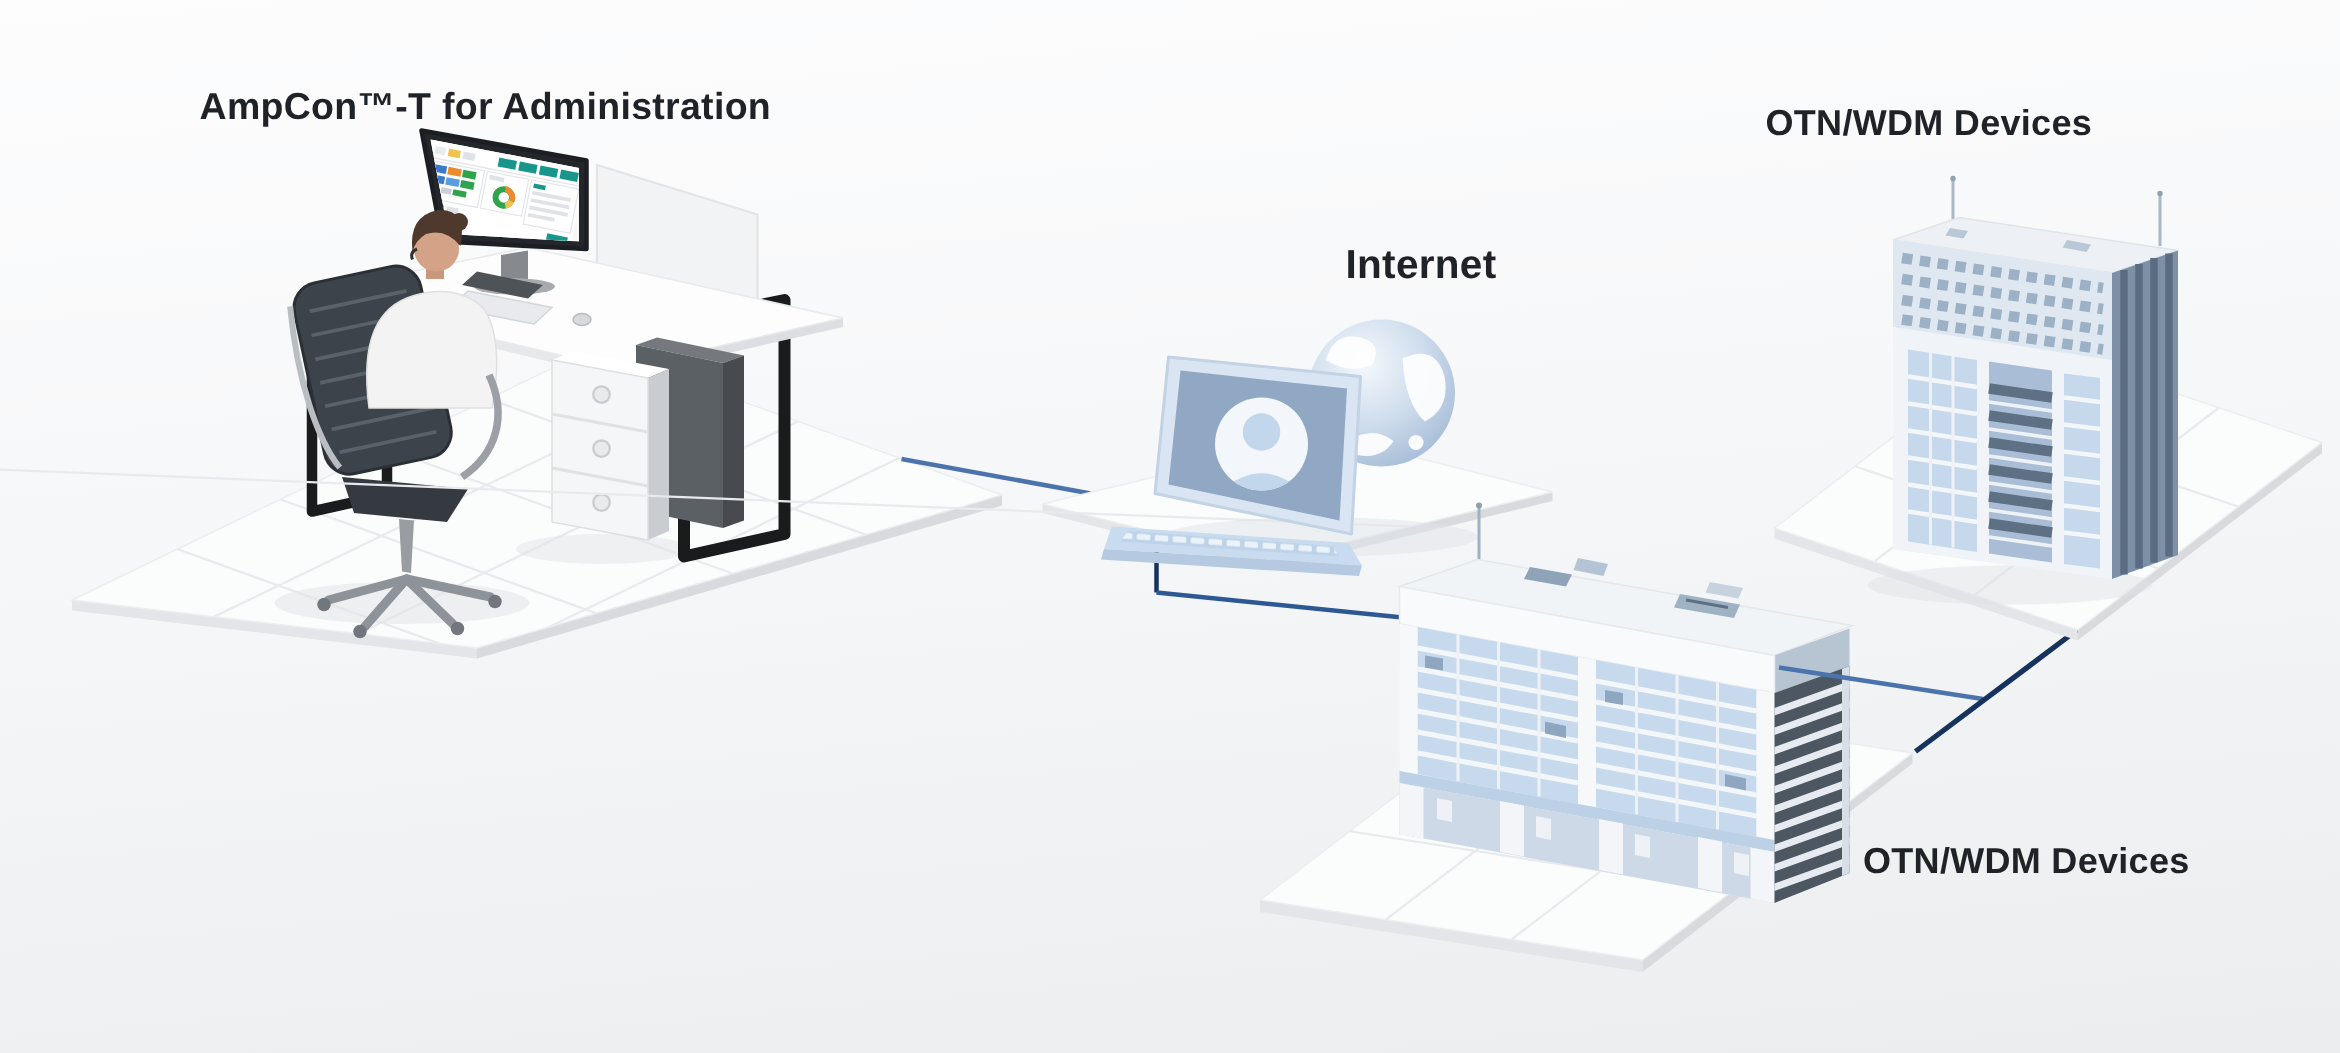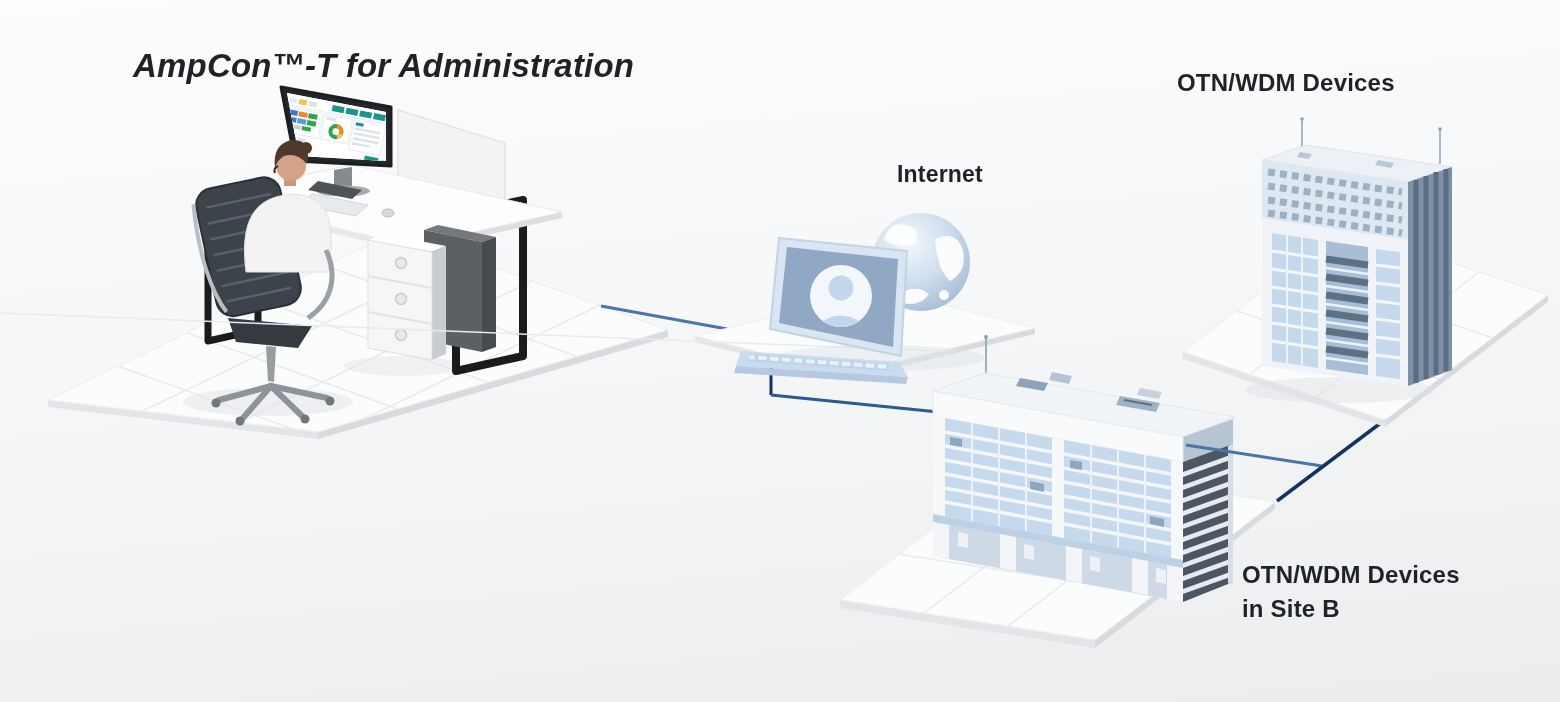--- a/index.html
+++ b/index.html
@@ -7,22 +7,22 @@
     width:1560px;height:702px;overflow:hidden;
     font-family:"Liberation Sans","DejaVu Sans",sans-serif;
     background:linear-gradient(175deg,#fdfdfe 0%,#f6f7f8 45%,#ebedef 100%);
   }
   .stage{position:relative;width:1560px;height:702px;}
   .scene-svg{position:absolute;left:0;top:0;}
   .label{
     position:absolute;color:#1f2328;font-weight:bold;
     letter-spacing:.2px;white-space:nowrap;
   }
-  .label-admin{left:133px;top:47px;font-size:33px;font-style:italic;}
-  .label-internet{left:897px;top:161px;font-size:23px;}
+  .label-admin{left:133px;top:57px;font-size:25px;}
+  .label-internet{left:897px;top:161px;font-size:27px;}
   .label-site-a{left:1177px;top:66px;font-size:24px;line-height:34px;}
   .label-site-b{left:1242px;top:558px;font-size:24px;line-height:34px;}
 </style>
 </head>
 <body>
 
 <div class="stage">
 
 <svg class="scene-svg" width="1560" height="702" viewBox="0 0 1560 702">
   <defs>
@@ -430,16 +430,15 @@
   <div class="label label-admin">AmpCon™-T for Administration</div>
 
   <div class="label label-internet">Internet</div>
 
   <div class="label label-site-a">
     <div>OTN/WDM Devices</div>
   </div>
 
   <div class="label label-site-b">
     <div>OTN/WDM Devices</div>
-    <div>in Site B</div>
   </div>
 
 </div>
 
 </body></html>

